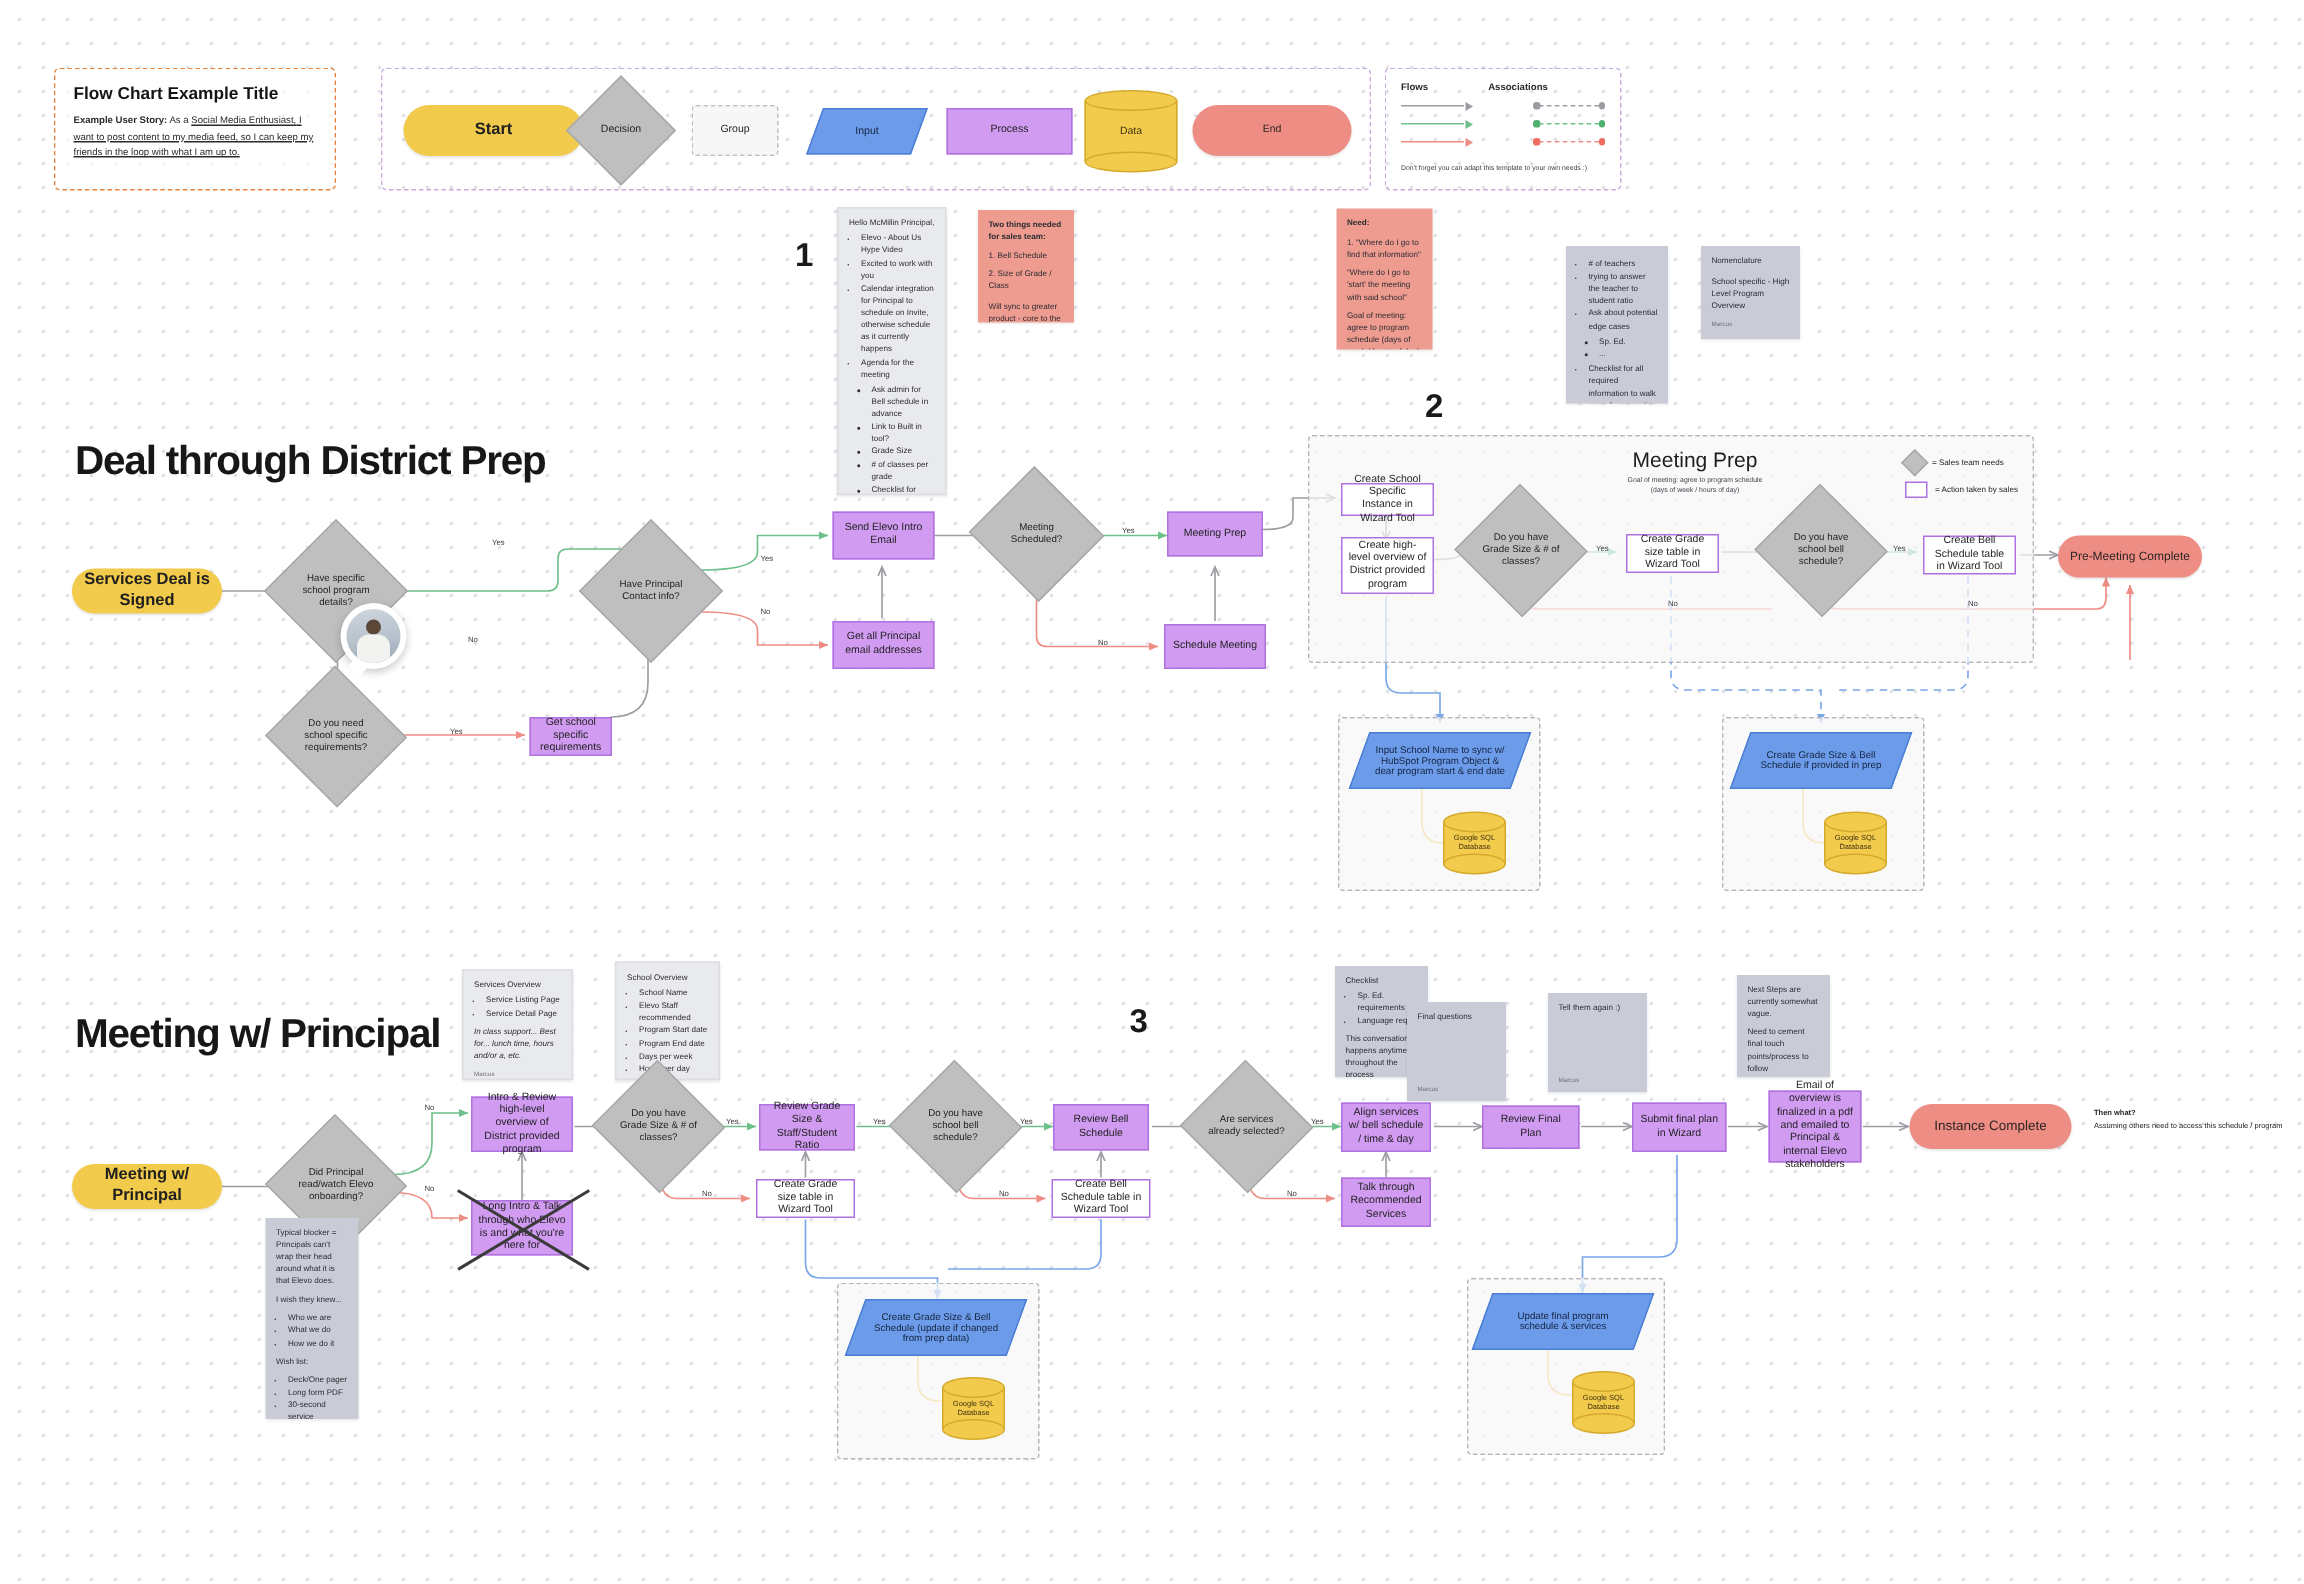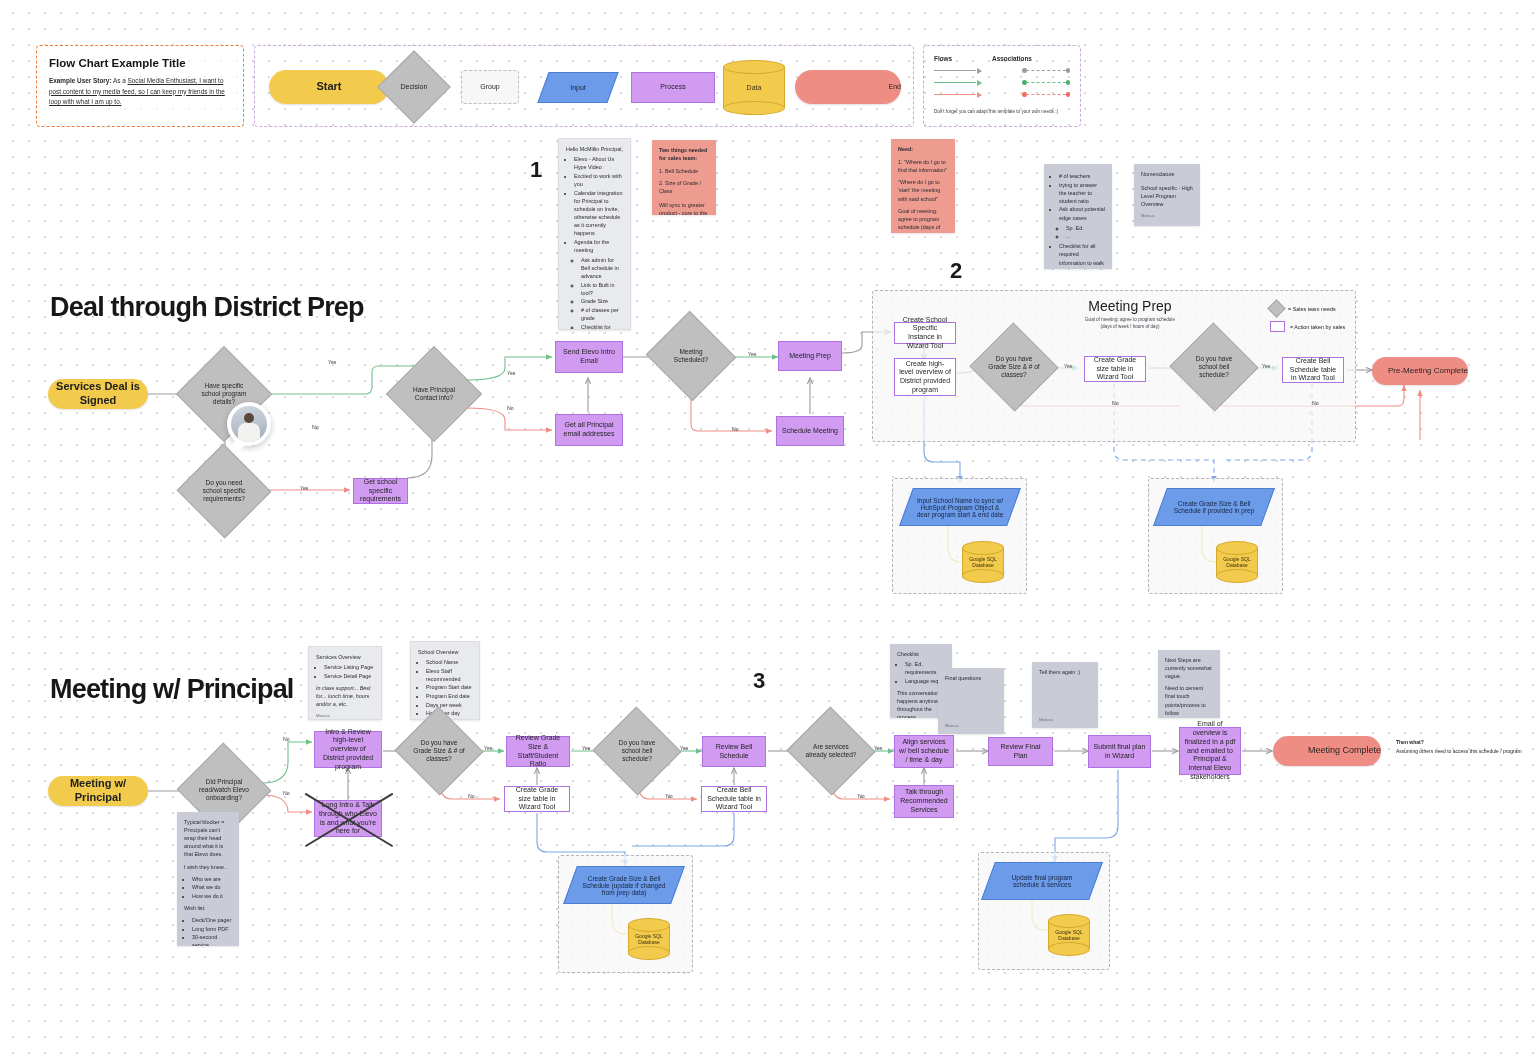--- a/index.html
+++ b/index.html
@@ -29,21 +29,20 @@
   }
   .n-start {
     background: #F3CB4C; border-radius: 22px;
     font-weight: 700; font-size: 11px; color: #20201f;
     box-shadow: 0 1px 2px rgba(0,0,0,.12);
   }
   .n-end {
     background: #EE8D84; border-radius: 22px;
     font-weight: 400; font-size: 12px; color: #2d2424;
     box-shadow: 0 1px 2px rgba(0,0,0,.12);
-    justify-content: flex-end;
   }
   .n-process {
     background: #D09BF0; border: 1px solid #b071e0;
     font-size: 7px; padding: 3px 4px;
   }
   .n-action {
     background: #ffffff; border: 1.2px solid #b071e0;
     font-size: 7px; padding: 3px 4px;
   }
   .n-decision { background: transparent; }
@@ -108,21 +107,21 @@
   .section-title {
     position: absolute; font-size: 27px; font-weight: 700;
     letter-spacing: -0.8px; color: #17171a;
   }
   .step-num {
     position: absolute; font-size: 22px; font-weight: 700; color: #1a1a1d;
   }
 
   
   #title-card {
-    position: absolute; left: 36px; top: 45px; width: 208px; height: 82px;
+    position: absolute; left: 36px; top: 45px; width: 188px; height: 82px;
     border: 1.4px dashed #E8803A; border-radius: 4px; padding: 11px 12px;
     background: rgba(255,255,255,.6);
   }
   #title-card h1 { font-size: 11.5px; font-weight: 700; color: #141417; margin-bottom: 7px; }
   #title-card p { font-size: 6.4px; line-height: 1.65; color: #2a2a2e; }
   #title-card p b { font-weight: 700; }
   #title-card p .u { text-decoration: underline; }
 
   #palette {
     position: absolute; left: 254px; top: 45px; width: 660px; height: 82px;
@@ -657,21 +656,21 @@
 <div class="node n-process" style="left:988px;top:737px;width:65px;height:29px;">
   <span>Review Final Plan</span>
 </div>
 <div class="node n-process" style="left:1088px;top:735px;width:63px;height:33px;">
   <span>Submit final plan in Wizard</span>
 </div>
 <div class="node n-process" style="left:1179px;top:727px;width:62px;height:48px;">
   <span>Email of overview is finalized in a pdf and emailed to Principal &amp; internal Elevo stakeholders</span>
 </div>
 <div class="node n-end" style="left:1273px;top:736px;width:108px;height:30px;font-size:9px;">
-  <span>Meeting Complete</span>
+  <span>Instance Complete</span>
 </div>
 
 <span class="lbl" style="left:283px;top:736px;">No</span>
 <span class="lbl" style="left:283px;top:790px;">No</span>
 <span class="lbl" style="left:484px;top:745px;">Yes</span>
 <span class="lbl" style="left:468px;top:793px;">No</span>
 <span class="lbl" style="left:582px;top:745px;">Yes</span>
 <span class="lbl" style="left:666px;top:793px;">No</span>
 <span class="lbl" style="left:680px;top:745px;">Yes</span>
 <span class="lbl" style="left:874px;top:745px;">Yes</span>

